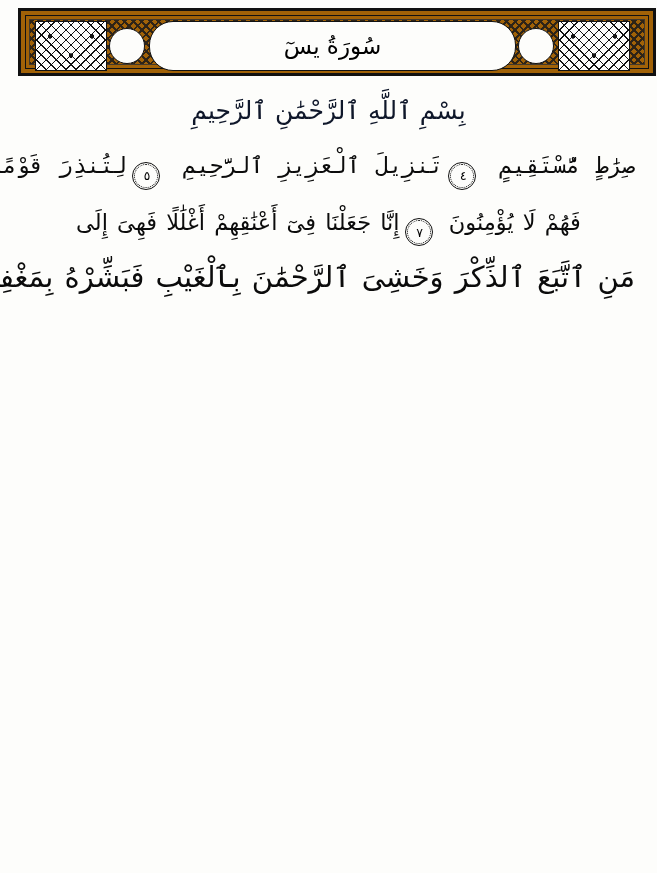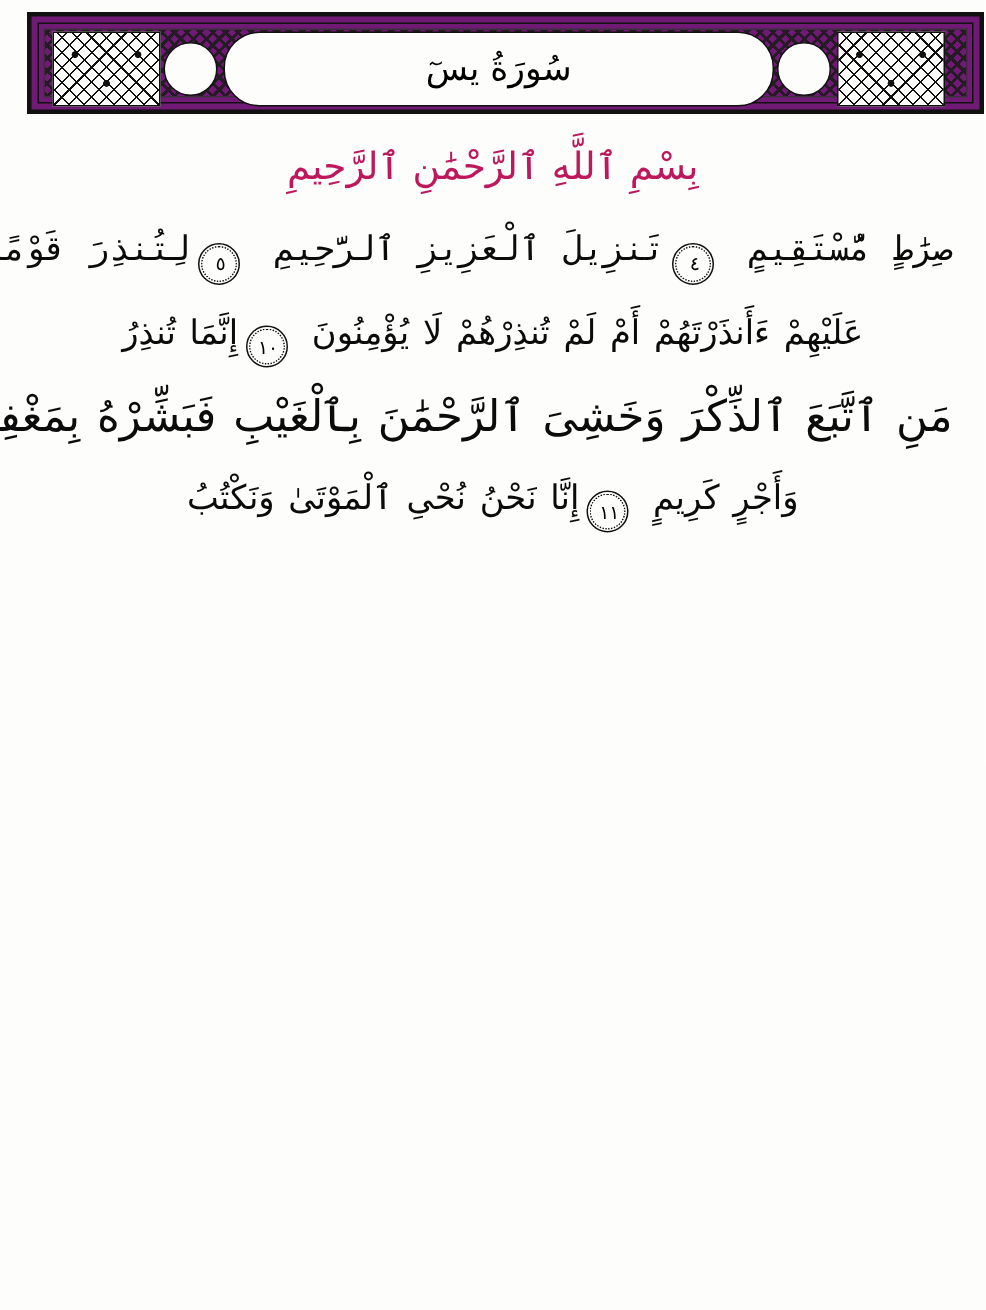--- a/index.html
+++ b/index.html
@@ -19,21 +19,21 @@
 
   
   .header-frame {
     position: absolute;
     left: 18px;
     top: 8px;
     width: 638px;
     height: 68px;
     border: 3px solid #111;
     box-sizing: border-box;
-    background: #701a75;
+    background: #a16207;
     text-align: center;
   }
   .header-frame-inner {
     position: absolute;
     left: 4px;
     top: 4px;
     right: 4px;
     bottom: 4px;
     border: 1px solid #111;
     box-sizing: border-box;
@@ -108,21 +108,21 @@
 
   
   .basmala {
     position: absolute;
     left: 0;
     top: 96px;
     width: 657px;
     text-align: center;
     font-size: 25px;
     direction: rtl;
-    color: #be185d;
+    color: #0f172a;
   }
 
   
   .body-text {
     position: absolute;
     left: 22px;
     top: 140px;
     width: 613px;
     direction: rtl;
     text-align: center;
@@ -184,18 +184,17 @@
     <div class="medallion right"></div>
     <div class="header-plaque">
       <span class="header-title">سُورَةُ يسٓ</span>
     </div>
   </div>
 
   <div class="basmala">بِسْمِ ٱللَّهِ ٱلرَّحْمَٰنِ ٱلرَّحِيمِ</div>
 
   <div class="body-text" id="verse-body">
       <span class="line" style="font-size: 22.5px; font-family: Liberation Mono, monospace;"><span>صِرَٰطٍ مُّسْتَقِيمٍ</span> <span class="ayah-mark"><span class="ayah-num">٤</span></span><span>تَنزِيلَ ٱلْعَزِيزِ ٱلرَّحِيمِ</span> <span class="ayah-mark"><span class="ayah-num">٥</span></span><span>لِتُنذِرَ قَوْمًا مَّآ</span> </span>
-      <span class="line" style="font-size: 22.5px;"><span>عَلَيْهِمْ ءَأَنذَرْتَهُمْ أَمْ لَمْ تُنذِرْهُمْ لَا يُؤْمِنُونَ</span> <span class="ayah-mark"><span class="ayah-num">١٠</span></span><span>إِنَّمَا تُنذِرُ</span> </span>
+      <span class="line" style="font-size: 22.5px;"><span>فَهُمْ لَا يُؤْمِنُونَ</span> <span class="ayah-mark"><span class="ayah-num">٧</span></span><span>إِنَّا جَعَلْنَا فِىٓ أَعْنَٰقِهِمْ أَغْلَٰلًا فَهِىَ إِلَى</span> </span>
       <span class="line" style="font-size: 29px;"><span>مَنِ ٱتَّبَعَ ٱلذِّكْرَ وَخَشِىَ ٱلرَّحْمَٰنَ بِٱلْغَيْبِ فَبَشِّرْهُ بِمَغْفِرَةٍ</span> </span>
-      <span class="line" style="font-size: 22.5px;"><span>وَأَجْرٍ كَرِيمٍ</span> <span class="ayah-mark"><span class="ayah-num">١١</span></span><span>إِنَّا نَحْنُ نُحْىِ ٱلْمَوْتَىٰ وَنَكْتُبُ</span> </span>
     </div>
 
 </div>
 
 </body></html>

